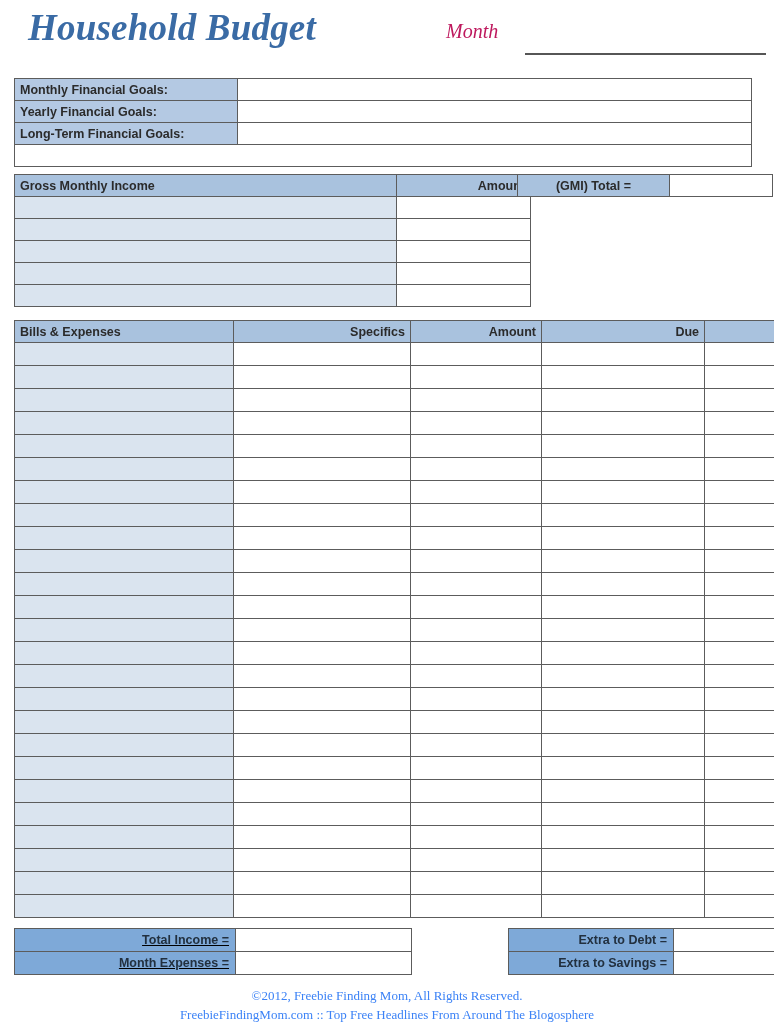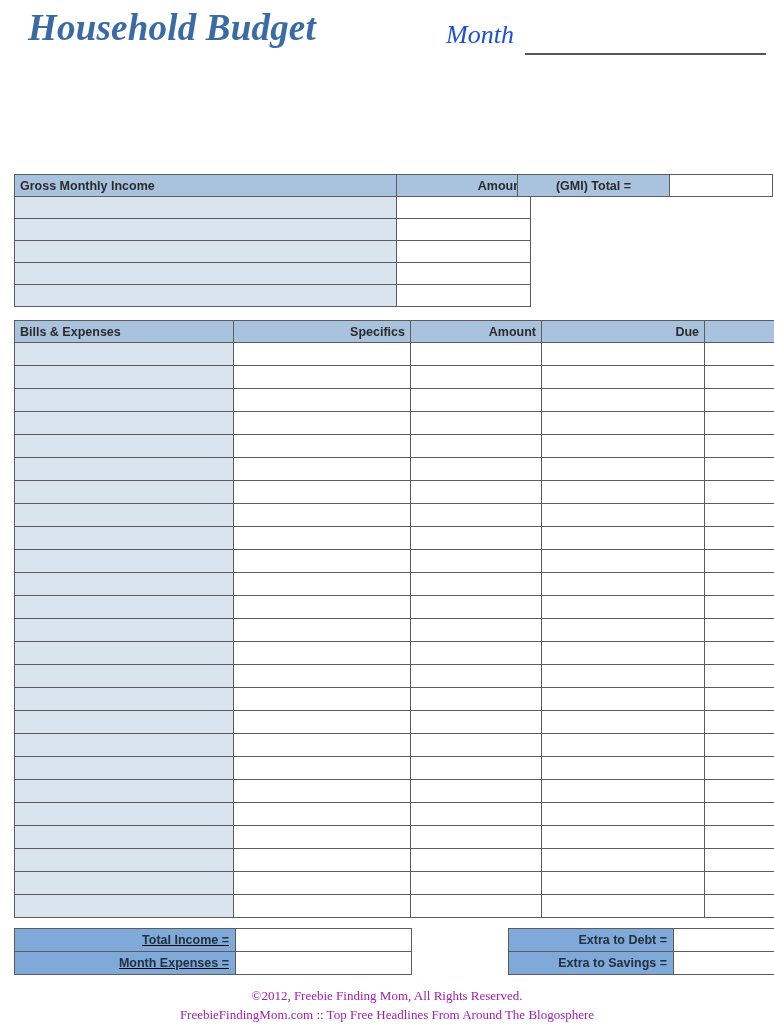--- a/index.html
+++ b/index.html
@@ -42,22 +42,22 @@
     letter-spacing: 0.2px;
     color: #3a6ba5;
     white-space: nowrap;
   }
   .month-label {
     position: absolute;
     left: 432px;
     top: 16px;
     font-family: "Liberation Serif", "DejaVu Serif", serif;
     font-style: italic;
-    font-size: 26px;
-    color: #1d4ed8;
+    font-size: 20px;
+    color: #be185d;
     white-space: nowrap;
   }
   .month-rule {
     position: absolute;
     left: 511px;
     top: 49px;
     width: 241px;
     height: 0;
     border-top: 2px solid #565656;
   }
@@ -138,35 +138,54 @@
 
   
   .footer {
     position: absolute;
     left: 0;
     top: 986px;
     width: 774px;
     text-align: center;
     font-family: "Liberation Serif", "DejaVu Serif", serif;
     font-size: 13px;
-    color: #a21caf;
+    color: #3b82f6;
     line-height: 19px;
   }
 </style>
 </head>
 <body>
 
 <div class="page">
 
   <div class="header">
     <div class="title">Household Budget</div>
     <div class="month-label">Month</div>
     <div class="month-rule"></div>
   </div>
 
+  <table class="tbl" id="goals-table">
+    <tbody>
+        <tr>
+      <td class="lbl glabel">Monthly Financial Goals:</td>
+      <td class="blank"></td>
+    </tr>
+    <tr>
+      <td class="lbl glabel">Yearly Financial Goals:</td>
+      <td class="blank"></td>
+    </tr>
+    <tr>
+      <td class="lbl glabel">Long-Term Financial Goals:</td>
+      <td class="blank"></td>
+    </tr>
+    <tr>
+      <td class="blank" colspan="2"></td>
+    </tr>
+  </tbody>
+    </table>
 
   <table class="tbl" id="income-table">
     <tbody>
         <tr>
       <td class="hdr-left iname">Gross Monthly Income</td>
       <td class="hdr iamt">Amount</td>
     </tr>
     <tr class="ibody">
       <td class="iname blank"></td>
       <td class="iamt blank"></td>

